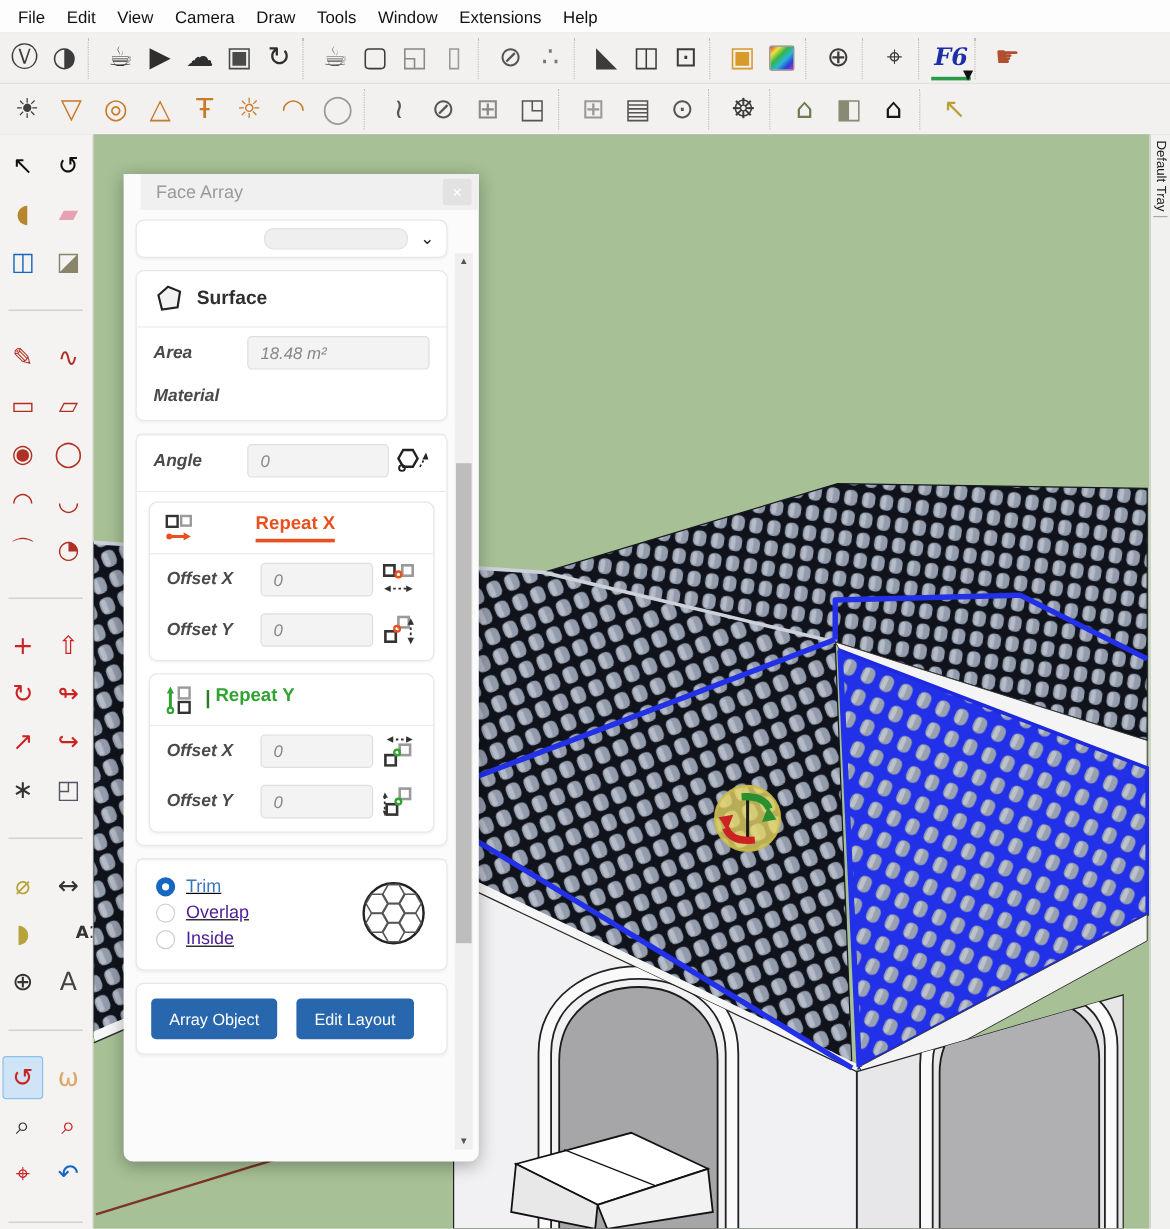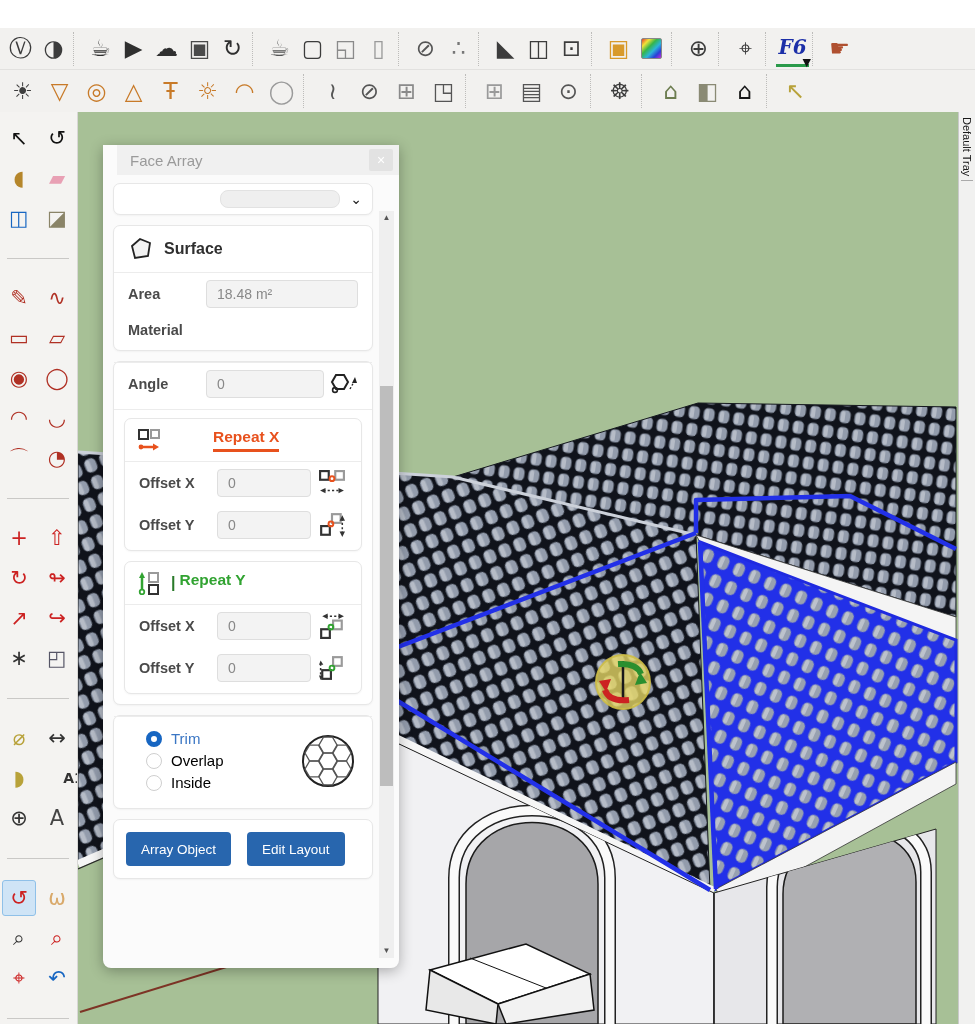--- a/index.html
+++ b/index.html
@@ -46,52 +46,63 @@
   #dlg-title{height:30px;background:#f0f0f0;display:flex;align-items:center;padding:0 6px 0 13px;
              font-size:15px;color:#9a9a9a;margin-left:14px;}
   #dlg-close{margin-left:auto;width:24px;height:22px;background:#e2e2e2;color:#fff;font-size:14px;
              display:flex;align-items:center;justify-content:center;border-radius:2px;cursor:default;}
   #dlg-body{position:relative;height:793px;padding:8px 26px 8px 10px;box-sizing:border-box;overflow:hidden;}
   .card{background:#fff;border:1px solid #e7e7e7;border-radius:7px;margin-bottom:10px;
         box-shadow:0 1px 2px rgba(0,0,0,.04);}
   .card-hd{display:flex;align-items:center;gap:10px;padding:10px 14px;}
   .card-hd .ttl{font-size:16px;font-weight:bold;color:#2f2f2f;}
   .divider{height:1px;background:#ececec;}
-  .frow{display:flex;align-items:center;padding:7px 14px;}
+  .frow{display:flex;align-items:center;padding:7px 14px;font-style:italic;}
   .flabel{width:78px;font-size:14.5px;font-weight:bold;color:#4a4a4a;flex:0 0 auto;}
   .finput{flex:1;height:26px;background:#f3f3f3;border:1px solid #dedede;border-radius:4px;
           font-size:14px;color:#888;display:flex;align-items:center;padding:0 10px;min-width:0;}
   .ficon{width:30px;height:28px;flex:0 0 auto;margin-left:6px;display:flex;align-items:center;justify-content:center;}
   .subcard{margin:8px 10px 10px 10px;}
   .accent-ttl{font-size:15.5px;font-weight:bold;padding-bottom:3px;border-bottom:3px solid transparent;margin-left:42px;}
   #topcard{height:30px;display:flex;align-items:center;padding:0 10px;}
   #topcard .pill{margin-left:auto;width:118px;height:16px;background:#efefef;border-radius:8px;border:1px solid #e2e2e2;}
   #topcard .tc-icon{margin-left:10px;font-size:14px;color:#222;font-family:"DejaVu Sans",sans-serif;}
   
-  .radio-row{display:flex;align-items:center;gap:9px;margin:5px 16px;}
+  .radio-row{display:flex;align-items:center;gap:9px;margin:5px 0;text-decoration:underline;}
   .radio{width:16px;height:16px;border-radius:50%;box-sizing:border-box;background:#fff;border:1.5px solid #cfcfcf;flex:0 0 auto;}
   .radio.sel{border:5px solid #1766c2;}
-  .radio-label{font-size:15px;color:#000000;}
+  .radio-label{font-size:15px;color:#4c1d95;}
   .radio-label.sel{color:#3a76c4;}
   
   #btnrow{display:flex;gap:16px;padding:12px 12px;}
   .blue-btn{background:#2866ae;color:#fff;font-size:13.5px;border:none;border-radius:4px;
             height:34px;padding:0 15px;font-family:inherit;cursor:default;}
   
   #dscroll{position:absolute;right:5px;top:36px;bottom:10px;width:15px;background:#efefef;}
   #dscroll .arr{position:absolute;left:0;width:15px;height:14px;font-size:8px;color:#555;text-align:center;line-height:14px;}
   #dscroll .up{top:0;} #dscroll .dn{bottom:0;}
   #dscroll .thumb{position:absolute;left:1px;width:13px;top:175px;height:400px;background:#bdbdbd;}
   .micon{display:block;}
 </style>
 </head>
 <body>
 
 <div id="app">
 
+  <div id="menubar">
+      <span class="menu-item">File</span>
+      <span class="menu-item">Edit</span>
+      <span class="menu-item">View</span>
+      <span class="menu-item">Camera</span>
+      <span class="menu-item">Draw</span>
+      <span class="menu-item">Tools</span>
+      <span class="menu-item">Window</span>
+      <span class="menu-item">Extensions</span>
+      <span class="menu-item">Help</span>
+    </div>
   <div id="tb1" class="toolbar">
       <div class="tbi" style="color: rgb(60, 60, 60);">Ⓥ</div>
       <div class="tbi" style="color: rgb(60, 60, 60);">◑</div>
       <div class="tbsep"></div>
       <div class="tbi" style="color: rgb(47, 47, 47);">☕</div>
       <div class="tbi" style="color: rgb(47, 47, 47);">▶</div>
       <div class="tbi" style="color: rgb(47, 47, 47);">☁</div>
       <div class="tbi" style="color: rgb(74, 74, 74);">▣</div>
       <div class="tbi" style="color: rgb(47, 47, 47);">↻</div>
       <div class="tbsep"></div>

